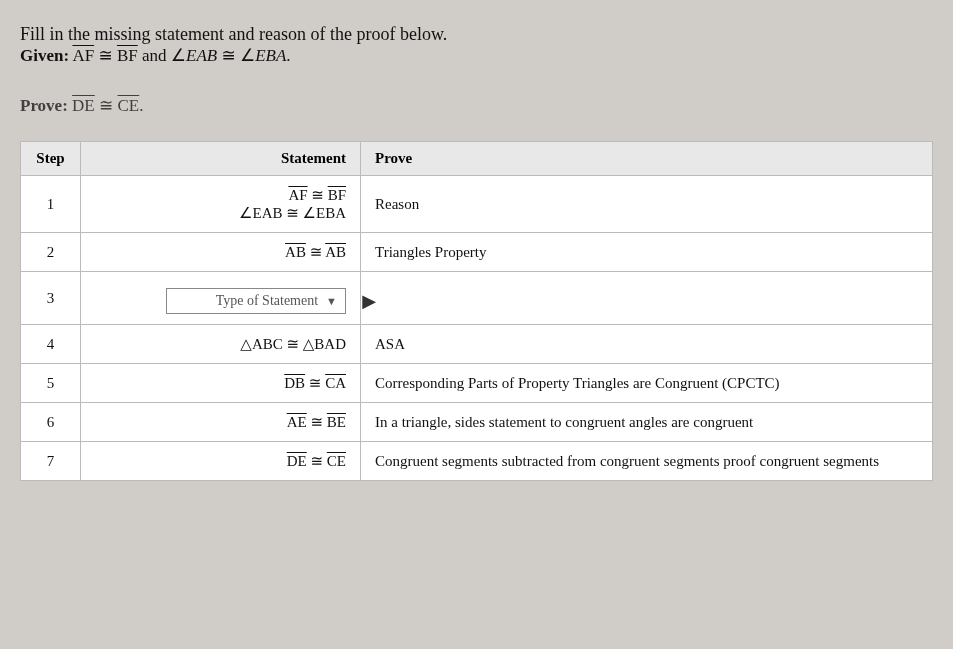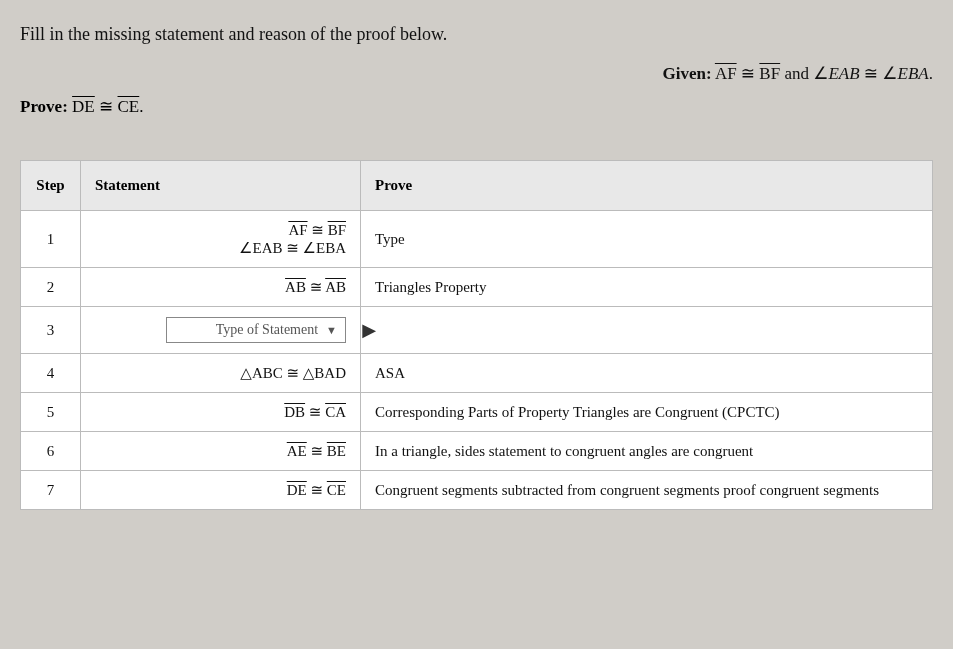--- a/index.html
+++ b/index.html
@@ -6,57 +6,57 @@
     body {
       font-family: 'Times New Roman', Times, serif;
       background: #d0cdc8;
       padding: 24px 20px;
       min-height: 649px;
       width: 953px;
     }
     .instructions {
       font-size: 18px;
       font-weight: 400;
-      margin-bottom: 18px;
+      margin-bottom: 0;
       color: #111;
     }
     .given-line {
       font-size: 17px;
-      margin-bottom: 12px;
+      margin-bottom: 29px;
       color: #111;
-      text-align: right;
     }
     .prove-line {
       font-size: 17px;
-      margin-bottom: 43px;
-      color: #000000;
+      margin-bottom: 25px;
+      color: #404040;
     }
     .overline {
       text-decoration: overline;
     }
     .proof-table {
       width: 100%;
       background: white;
       border-collapse: collapse;
       border: 1px solid #aaa;
     }
     .proof-table thead tr th {
       background: #e8e8e8;
       border: 1px solid #bbb;
-      padding: 16px 14px;
+      padding: 8px 14px;
       font-weight: bold;
       font-size: 15px;
       text-align: left;
     }
     .proof-table thead tr th:first-child {
       width: 60px;
       text-align: center;
     }
     .proof-table thead tr th:nth-child(2) {
       width: 280px;
+      text-align: right;
     }
     .proof-table tbody tr td {
       border: 1px solid #bbb;
       padding: 10px 14px;
       font-size: 15px;
       color: #111;
       vertical-align: middle;
     }
     .proof-table tbody tr td:first-child {
       text-align: center;
@@ -124,35 +124,35 @@
     </tr>
   </thead>
   <tbody>
 
     <tr>
       <td>1</td>
       <td>
         <span class="overline">AF</span> ≅ <span class="overline">BF</span><br>
         ∠EAB ≅ ∠EBA
       </td>
-      <td>Type</td>
+      <td>Reason</td>
     </tr>
 
     <tr>
       <td>2</td>
       <td>
         <span class="overline">AB</span> ≅ <span class="overline">AB</span>
       </td>
       <td>Triangles Property</td>
     </tr>
 
     <tr>
       <td>3</td>
       <td class="step3-td">
-        <div style="position:relative; display:inline-block;">
+        <div style="position:relative; display:inline-block;margin-top:6px;">
           <div class="step-3-select">
             <span class="step-3-select-text">Type of Statement</span>
             <span class="step-3-select-arrow">▼</span>
           </div>
           <span class="cursor-arrow">▶</span>
         </div>
       </td>
       <td></td>
     </tr>
 

